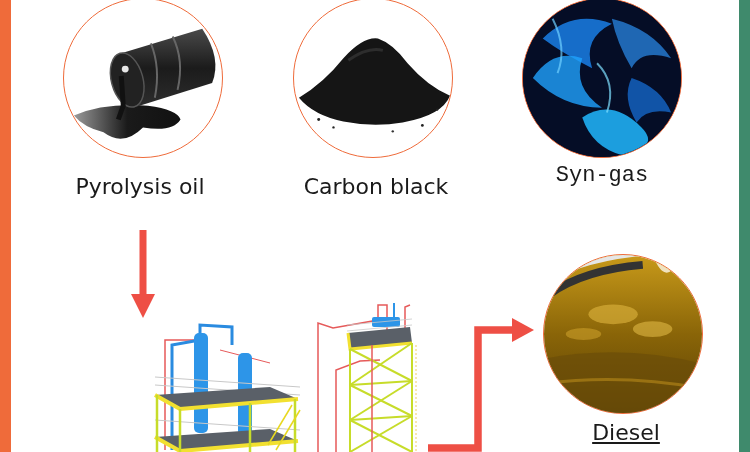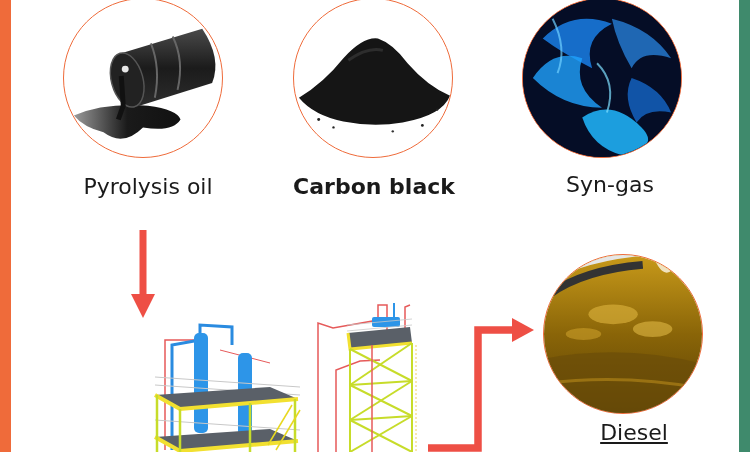--- a/index.html
+++ b/index.html
@@ -11,21 +11,20 @@
     .edge-left { position: absolute; left: 0; top: 0; width: 11px; height: 452px; background: #ef6b3a; }
     .edge-right { position: absolute; left: 739px; top: 0; width: 11px; height: 452px; background: #3f8a6c; }
     .circle {
       position: absolute; border-radius: 50%; overflow: hidden;
       border: 1.5px solid #ef6b3a; background: #ffffff; box-sizing: border-box;
     }
     .circle svg { width: 100%; height: 100%; display: block; }
     .label {
       position: absolute; font-size: 22px; color: #1a1a1a; white-space: nowrap;
       transform: translateX(-50%);
-      margin-left: 8px;
     }
     .arrow svg { display: block; }
     .plant { position: absolute; }
   </style>
 </head>
 <body>
 
 <div class="edge-left"></div>
 <div class="edge-right"></div>
 
@@ -58,35 +57,35 @@
   <svg viewBox="0 0 160 160">
     <path d="M5 100 Q30 85 50 60 Q70 38 85 40 Q100 45 115 65 Q135 88 158 98 Q150 118 110 125 Q80 130 50 124 Q20 118 5 100 Z" fill="#151515"></path>
     <path d="M55 62 Q75 48 90 52" stroke="#2d2d2d" stroke-width="3" fill="none"></path>
     <circle cx="25" cy="122" r="1.5" fill="#222"></circle>
       <circle cx="40" cy="130" r="1.2" fill="#222"></circle>
     <circle cx="130" cy="128" r="1.4" fill="#222"></circle>
       <circle cx="145" cy="112" r="1.2" fill="#222"></circle>
     <circle cx="100" cy="134" r="1.2" fill="#333"></circle>
   </svg>
 </div>
-<div class="label" style="left:366px; top:174px;font-weight:bold;">Carbon black</div>
+<div class="label" style="left:376px; top:174px;">Carbon black</div>
 
 <div class="circle" style="left:522px; top:-2px; width:160px; height:160px; background:#05102a;">
   <svg viewBox="0 0 160 160">
     <rect width="160" height="160" fill="#050d26"></rect>
     <path d="M20 40 Q50 10 90 25 Q60 40 70 70 Q40 55 20 40 Z" fill="#1a7fe6" opacity="0.85"></path>
     <path d="M10 80 Q30 50 60 60 Q50 90 80 110 Q40 110 10 80 Z" fill="#1fa3ff" opacity="0.8"></path>
     <path d="M90 20 Q130 30 150 60 Q120 50 110 70 Q95 45 90 20 Z" fill="#2b8ff0" opacity="0.7"></path>
     <path d="M60 120 Q90 100 120 130 Q140 150 100 158 Q70 150 60 120 Z" fill="#21b8ff" opacity="0.85"></path>
     <path d="M110 80 Q140 90 150 115 Q125 110 115 125 Q100 100 110 80 Z" fill="#1466c8" opacity="0.8"></path>
     <path d="M30 20 Q45 50 35 75" stroke="#6fd0ff" stroke-width="2" fill="none" opacity="0.7"></path>
     <path d="M75 65 Q95 85 85 115" stroke="#7fe0ff" stroke-width="2" fill="none" opacity="0.7"></path>
   </svg>
 </div>
-<div class="label" style="left:602px; top:172px;">Syn-gas</div>
+<div class="label" style="left:602px; top:163px;font-family:Liberation Mono, monospace;">Syn-gas</div>
 
 <div class="arrow" style="position:absolute; left:131px; top:230px;">
   <svg width="24" height="88" viewBox="0 0 24 88">
     <rect x="8.5" y="0" width="7" height="66" fill="#ee4f45"></rect>
     <polygon points="0,64 24,64 12,88" fill="#ee4f45"></polygon>
   </svg>
 </div>
 
 <div class="plant" style="left:150px; top:295px; width:275px; height:157px;">
   <svg width="275" height="157" viewBox="0 0 275 157">

